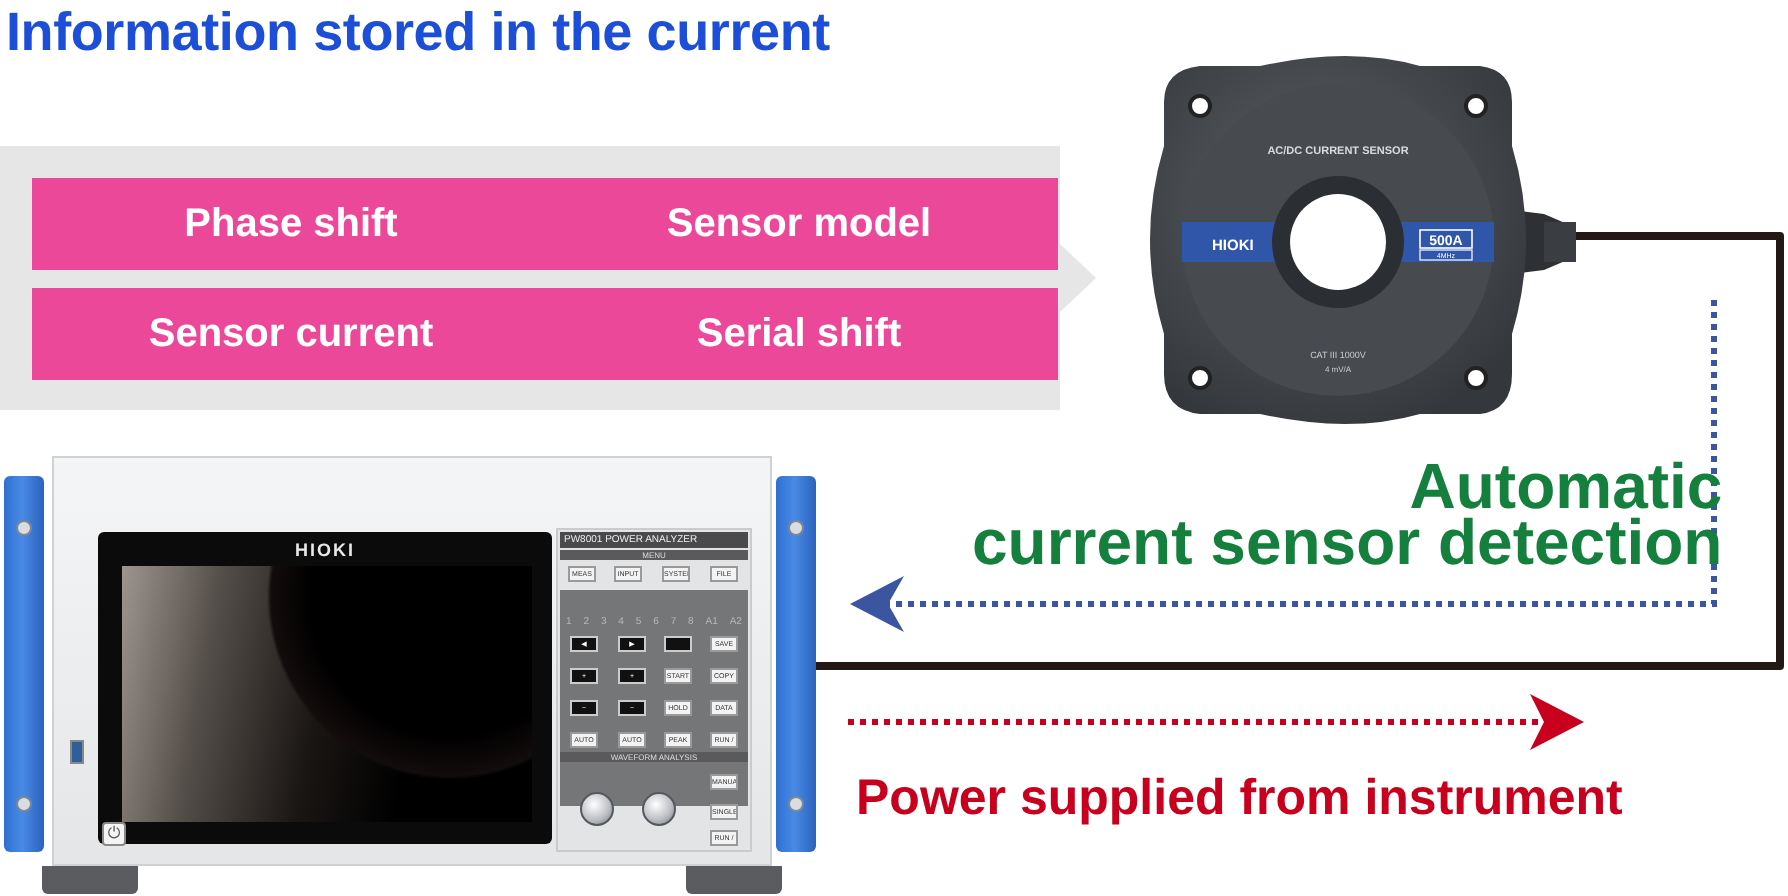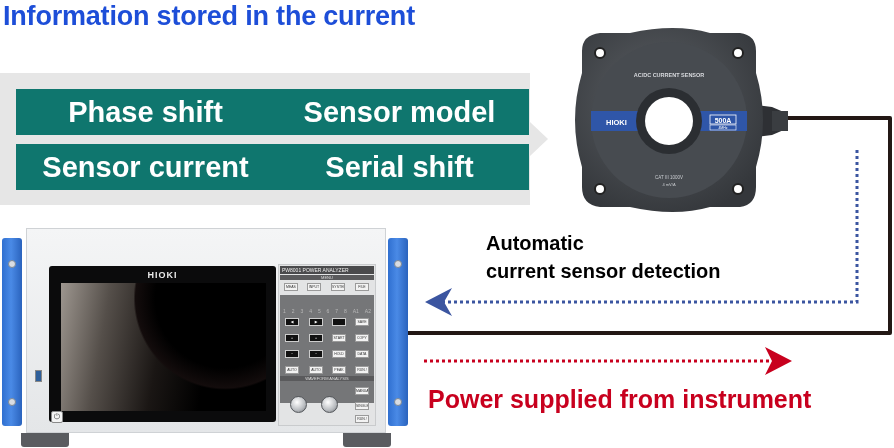--- a/index.html
+++ b/index.html
@@ -15,31 +15,32 @@
   .callout {
     position: absolute; left: 0; top: 73px; width: 530px; height: 132px;
     background: #e6e6e6;
   }
   .callout-pointer {
     position: absolute; left: 530px; top: 122px; width: 0; height: 0;
     border-top: 17px solid transparent; border-bottom: 17px solid transparent;
     border-left: 18px solid #e6e6e6;
   }
   .tile {
-    position: absolute; width: 259px; height: 46px; background: #0f766e;
-    color: #ffffff; font-weight: bold; font-size: 29px; line-height: 46px;
+    position: absolute; width: 259px; height: 46px; background: #ec4899;
+    color: #ffffff; font-weight: bold; font-size: 20px; line-height: 46px;
     text-align: center; font-family: "Liberation Sans", sans-serif;
   }
 
   svg.overlay { position: absolute; left: 0; top: 0; }
 
   .label-blue {
-    position: absolute; left: 486px; top: 229px; color: #000000;
-    font-weight: bold; font-size: 20px; line-height: 28px;
-    font-family: "Liberation Sans", sans-serif;
+    position: absolute; left: 486px; top: 229px; color: #15803d;
+    font-weight: bold; font-size: 32px; line-height: 28px;
+    font-family: "Liberation Sans", sans-serif;
+    text-align: right;
   }
   .label-red {
     position: absolute; left: 428px; top: 384px; color: #c8001e;
     font-weight: bold; font-size: 25px; line-height: 30px;
     font-family: "Liberation Sans", sans-serif;
   }
 
   
   .instrument { position: absolute; left: 0; top: 226px; width: 412px; height: 222px; }
   .inst-body {

